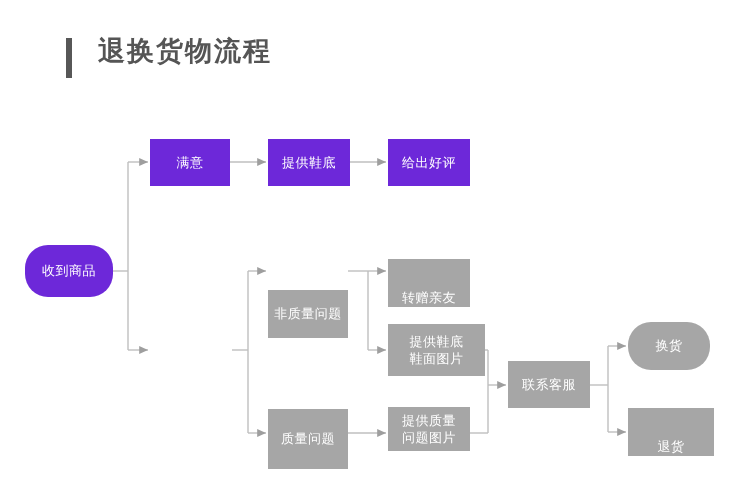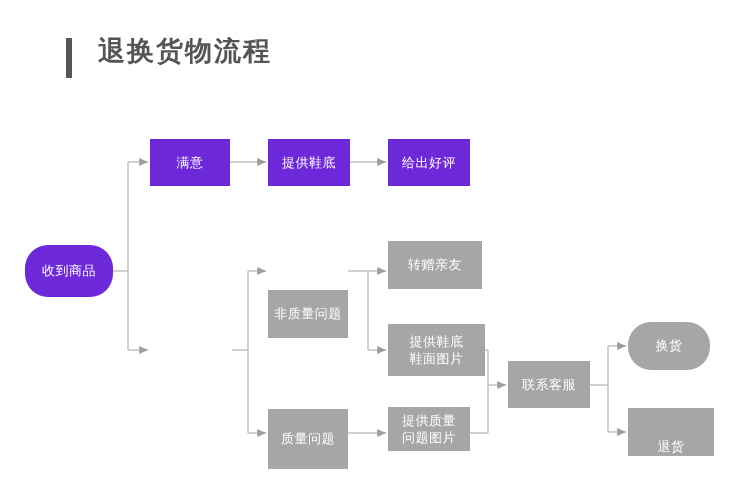--- a/index.html
+++ b/index.html
@@ -127,21 +127,21 @@
         <path d="M 608 346 L 626 346" marker-end="url(#ah)"></path>
         <path d="M 608 432 L 626 432" marker-end="url(#ah)"></path>
       </g>
     </svg>
 
     <div class="node dark" style="left:25px;  top:245px; width:88px; height:52px;border-radius:23px;"><span class="node-label">收到商品</span></div>
     <div class="node dark" style="left:150px; top:139px; width:80px; height:47px;"><span class="node-label">满意</span></div>
     <div class="node dark" style="left:268px; top:139px; width:82px; height:47px;"><span class="node-label">提供鞋底</span></div>
     <div class="node dark" style="left:388px; top:139px; width:82px; height:47px;"><span class="node-label">给出好评</span></div>
     <div class="node light" style="left:268px; top:247px; width:80px; height:48px;margin-top:43px;"><span class="node-label">非质量问题</span></div>
-    <div class="node light" style="left:388px; top:241px; width:94px; height:48px;"><span class="node-label">转赠亲友</span></div>
+    <div class="node light" style="left:388px; top:259px; width:82px; height:48px;align-items:flex-end;"><span class="node-label">转赠亲友</span></div>
     <div class="node light" style="left:388px; top:324px; width:97px; height:52px;"><span class="node-label">提供鞋底
 鞋面图片</span></div>
     <div class="node light" style="left:268px; top:409px; width:80px; height:60px;"><span class="node-label">质量问题</span></div>
     <div class="node light" style="left:388px; top:407px; width:82px; height:44px;"><span class="node-label">提供质量
 问题图片</span></div>
     <div class="node light" style="left:508px; top:361px; width:82px; height:47px;"><span class="node-label">联系客服</span></div>
     <div class="node light" style="left:628px; top:322px; width:82px; height:48px;border-radius:23px;"><span class="node-label">换货</span></div>
     <div class="node light" style="left:628px; top:408px; width:86px; height:48px;align-items:flex-end;"><span class="node-label">退货</span></div>
 
   </div>

